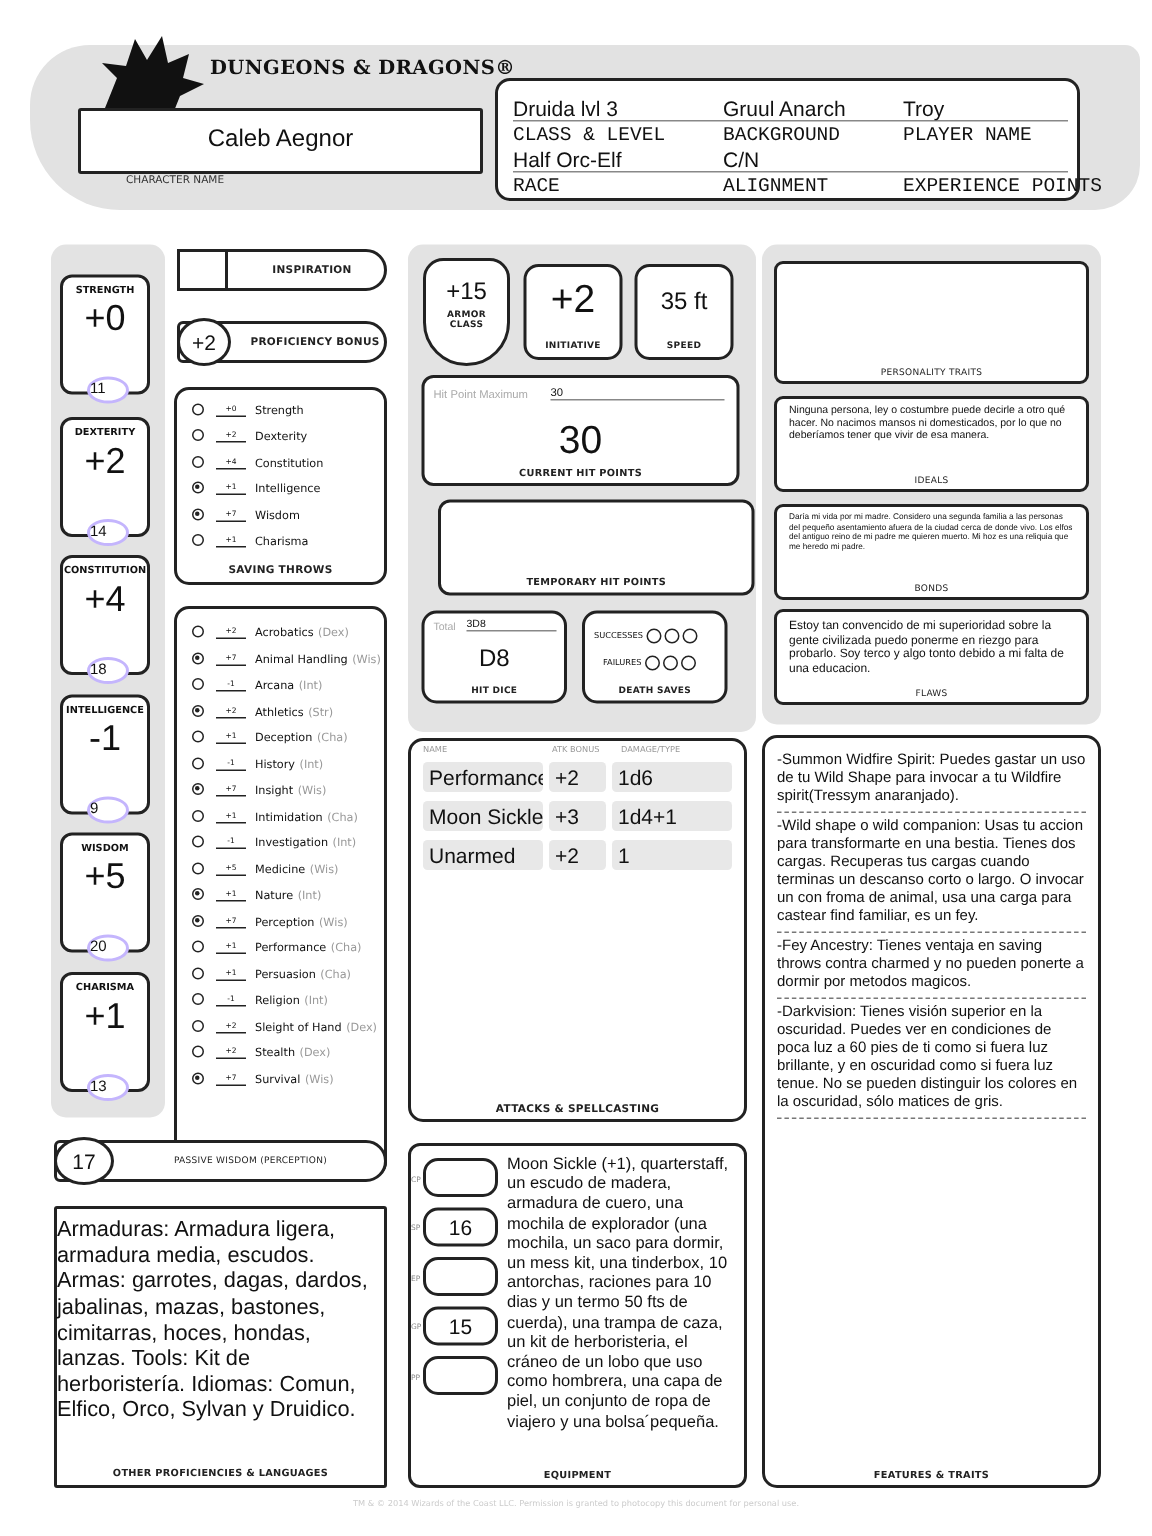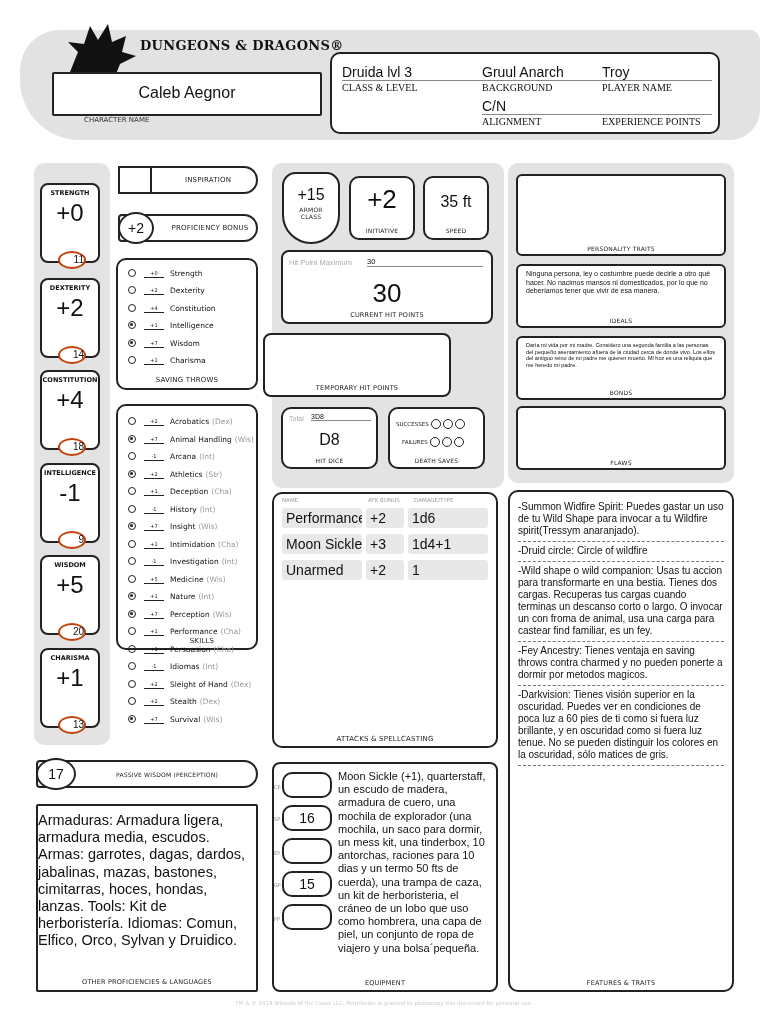--- a/index.html
+++ b/index.html
@@ -1,37 +1,37 @@
 <!DOCTYPE html>
 <html><head>
 <meta charset="utf-8">
 <style>
 *{box-sizing:border-box;margin:0;padding:0}
 body{width:768px;height:1024px;background:#fff;font-family:"Liberation Sans",sans-serif;color:#111;position:relative;overflow:hidden}
 .abs{position:absolute}
-.lbl{font-family:"DejaVu Sans",sans-serif;font-weight:normal;font-size:7px;letter-spacing:.2px;text-transform:uppercase;color:#222;text-align:center}
+.lbl{font-family:"DejaVu Sans",sans-serif;font-weight:bold;font-size:7px;letter-spacing:.2px;text-transform:uppercase;color:#222;text-align:center}
 .small-lbl{font-family:"DejaVu Sans",sans-serif;font-size:6.5px;text-transform:uppercase;color:#333}
 .gray{background:#e3e3e3;border-radius:10px}
 
 #brush{left:20px;top:30px;width:740px;height:110px;background:#e2e2e2;border-radius:40px 10px 30px 60px}
 #logo-text{left:140px;top:38px;font-family:"DejaVu Serif",serif;font-weight:bold;font-size:13px;letter-spacing:.3px}
 #dragon{left:60px;top:22px;width:80px;height:52px}
 #name-banner{left:52px;top:72px;width:270px;height:44px;border:2px solid #222;background:#fff;border-radius:2px}
 #name-val{left:0;width:100%;top:10px;text-align:center;font-size:16px}
 #name-lbl{left:84px;top:116px;font-size:7px}
 #info-box{left:330px;top:52px;width:390px;height:82px;border:2px solid #222;border-radius:10px;background:#fff}
 .info-cell{position:absolute}
 .info-val{font-size:14px;white-space:nowrap}
-.info-lbl{font-family:Liberation Serif, serif;font-size:10px;text-transform:uppercase;border-top:1px solid #888;padding-top:1px;white-space:nowrap}
+.info-lbl{font-family:Liberation Mono, monospace;font-size:13px;text-transform:uppercase;border-top:1px solid #888;padding-top:1px;white-space:nowrap}
 
 #abil-col{left:34px;top:163px;width:76px;height:582px}
 .ability{position:absolute;left:6px;width:60px;height:80px;border:2px solid #222;border-radius:8px;background:#fff}
 .ability .name{position:absolute;top:4px;left:0;width:100%;text-align:center;font-family:"DejaVu Sans",sans-serif;font-weight:bold;font-size:6.5px}
 .ability .mod{position:absolute;top:14px;left:0;width:100%;text-align:center;font-size:24px}
-.ability .score{position:absolute;bottom:-8px;left:16px;width:28px;height:18px;border:2px solid #c2410c;border-radius:50%;background:#fff;text-align:right;font-size:10px;line-height:14px}
+.ability .score{position:absolute;bottom:-8px;left:16px;width:28px;height:18px;border:2px solid #c4b5fd;border-radius:50%;background:#fff;text-align:left;font-size:10px;line-height:14px}
 
 .pill{position:absolute;border:2px solid #222;border-radius:4px 14px 14px 4px;background:#fff}
 .pill .lbl{position:absolute;width:100%;top:50%;transform:translateY(-50%)}
 
 .listbox{position:absolute;border:2px solid #222;border-radius:10px;background:#fff}
 .row{position:absolute;left:10px;height:14px;display:flex;align-items:center;font-family:"DejaVu Sans",sans-serif;font-size:7.5px}
 .dot{width:8px;height:8px;border:1.2px solid #222;border-radius:50%;margin-right:8px;position:relative}
 .dot.on::after{content:"";position:absolute;left:1.3px;top:1.3px;width:3px;height:3px;background:#222;border-radius:50%}
 .bon{width:20px;border-bottom:1px solid #222;font-size:5px;text-align:center;margin-right:6px;line-height:8px}
 .attr{color:#999;margin-left:3px}
@@ -68,20 +68,24 @@
     <div class="info-lbl">CLASS &amp; LEVEL</div>
   </div>
   <div class="info-cell" style="left:150px;top:10px;width:120px">
     <div class="info-val">Gruul Anarch</div>
     <div class="info-lbl">BACKGROUND</div>
   </div>
   <div class="info-cell" style="left:270px;top:10px;width:110px">
     <div class="info-val">Troy</div>
     <div class="info-lbl">PLAYER NAME</div>
   </div>
+  <div class="info-cell" style="left:10px;top:44px;width:140px">
+    <div class="info-val">Half Orc-Elf</div>
+    <div class="info-lbl">RACE</div>
+  </div>
   <div class="info-cell" style="left:150px;top:44px;width:120px">
     <div class="info-val">C/N</div>
     <div class="info-lbl">ALIGNMENT</div>
   </div>
   <div class="info-cell" style="left:270px;top:44px;width:110px">
     <div class="info-val" style="height:16px"></div>
     <div class="info-lbl">EXPERIENCE POINTS</div>
   </div>
 </div>
 
@@ -154,21 +158,21 @@
       <span>Wisdom</span>
     </div>
   <div class="row" style="top:93px">
       <span class="dot"></span>
       <span class="bon">+1</span>
       <span>Charisma</span>
     </div>
   <div class="lbl abs" style="bottom:4px;left:0;width:100%">SAVING THROWS</div>
 </div>
 
-<div class="listbox" style="left:116px;top:404px;width:142px;height:246px">
+<div class="listbox" style="left:116px;top:404px;width:142px;height:381px">
   <div class="row" style="top:8px">
       <span class="dot"></span>
       <span class="bon">+2</span>
       <span>Acrobatics</span>
       <span class="attr">(Dex)</span>
     </div>
   <div class="row" style="top:26px">
       <span class="dot on"></span>
       <span class="bon">+7</span>
       <span>Animal Handling</span>
@@ -242,21 +246,21 @@
     </div>
   <div class="row" style="top:236px">
       <span class="dot"></span>
       <span class="bon">+1</span>
       <span>Persuasion</span>
       <span class="attr">(Cha)</span>
     </div>
   <div class="row" style="top:253px">
       <span class="dot"></span>
       <span class="bon">-1</span>
-      <span>Idiomas</span>
+      <span>Religion</span>
       <span class="attr">(Int)</span>
     </div>
   <div class="row" style="top:271px">
       <span class="dot"></span>
       <span class="bon">+2</span>
       <span>Sleight of Hand</span>
       <span class="attr">(Dex)</span>
     </div>
   <div class="row" style="top:288px">
       <span class="dot"></span>
@@ -295,21 +299,21 @@
 <div class="hex" style="left:423px;top:176px;width:66px;height:64px">
   <div style="text-align:center;font-size:16px;margin-top:15px">35 ft</div>
   <div class="lbl abs" style="bottom:4px;width:100%;font-size:6px">SPEED</div>
 </div>
 <div class="hex" style="left:281px;top:250px;width:212px;height:74px;border-radius:8px">
   <div class="abs" style="left:6px;top:6px;font-size:7.5px;color:#aaa">Hit Point Maximum</div>
   <div class="abs" style="left:84px;top:5px;width:116px;border-bottom:1px solid #888;font-size:7.5px">30</div>
   <div class="abs big" style="left:0;width:100%;top:26px">30</div>
   <div class="lbl abs" style="bottom:3px;width:100%;font-size:6.5px">CURRENT HIT POINTS</div>
 </div>
-<div class="hex" style="left:263px;top:333px;width:188px;height:64px;border-radius:8px">
+<div class="hex" style="left:292px;top:333px;width:211px;height:64px;border-radius:8px">
   <div class="abs big" style="left:0;width:100%;top:16px"></div>
   <div class="lbl abs" style="bottom:3px;width:100%;font-size:6.5px">TEMPORARY HIT POINTS</div>
 </div>
 <div class="hex" style="left:281px;top:407px;width:97px;height:62px">
   <div class="abs" style="left:6px;top:6px;font-size:7px;color:#aaa">Total</div>
   <div class="abs" style="left:28px;top:4px;width:60px;border-bottom:1px solid #888;font-size:7px">3D8</div>
   <div class="abs" style="left:0;width:100%;top:22px;text-align:center;font-size:16px">D8</div>
   <div class="lbl abs" style="bottom:3px;width:100%;font-size:6px">HIT DICE</div>
 </div>
 <div class="hex" style="left:388px;top:407px;width:97px;height:62px">
@@ -369,25 +373,25 @@
 </div>
 <div class="tbox" style="left:516px;top:264px;width:210px;height:64px">
   <div style="font-size:7px;line-height:8.5px">Ninguna persona, ley o costumbre puede decirle a otro qué hacer. No nacimos mansos ni domesticados, por lo que no deberíamos tener que vivir de esa manera.</div>
   <div class="lbl" style="font-weight:normal;font-size:6px;bottom:2px">IDEALS</div>
 </div>
 <div class="tbox" style="left:516px;top:336px;width:210px;height:64px">
   <div class="ts">Daría mi vida por mi madre. Considero una segunda familia a las personas del pequeño asentamiento afuera de la ciudad cerca de donde vivo. Los elfos del antiguo reino de mi padre me quieren muerto. Mi hoz es una reliquia que me heredo mi padre.</div>
   <div class="lbl" style="font-weight:normal;font-size:6px;bottom:2px">BONDS</div>
 </div>
 <div class="tbox" style="left:516px;top:406px;width:210px;height:64px">
+  <div style="font-size:8px;line-height:9.5px">Estoy tan convencido de mi superioridad sobre la gente civilizada puedo ponerme en riezgo para probarlo. Soy terco y algo tonto debido a mi falta de una educacion.</div>
   <div class="lbl" style="font-weight:normal;font-size:6px;bottom:2px">FLAWS</div>
 </div>
 
 <div class="listbox" style="left:508px;top:490px;width:226px;height:502px;padding:6px 8px">
   <div class="feat">-Summon Widfire Spirit: Puedes gastar un uso de tu Wild Shape para invocar a tu Wildfire spirit(Tressym anaranjado).</div>
-  <div class="feat">-Druid circle: Circle of wildfire</div>
   <div class="feat">-Wild shape o wild companion: Usas tu accion para transformarte en una bestia. Tienes dos cargas. Recuperas tus cargas cuando terminas un descanso corto o largo. O invocar un con froma de animal, usa una carga para castear find familiar, es un fey.</div>
   <div class="feat">-Fey Ancestry: Tienes ventaja en saving throws contra charmed y no pueden ponerte a dormir por metodos magicos.</div>
   <div class="feat">-Darkvision: Tienes visión superior en la oscuridad. Puedes ver en condiciones de poca luz a 60 pies de ti como si fuera luz brillante, y en oscuridad como si fuera luz tenue. No se pueden distinguir los colores en la oscuridad, sólo matices de gris.</div>
   <div class="lbl abs" style="bottom:3px;left:0;width:100%;font-size:6.5px">FEATURES &amp; TRAITS</div>
 </div>
 
 <div class="abs" style="left:0;top:1000px;width:768px;text-align:center;font-family:'DejaVu Sans',sans-serif;font-size:5.5px;color:#ccc">TM &amp; © 2014 Wizards of the Coast LLC. Permission is granted to photocopy this document for personal use.</div>
 
 </body></html>

